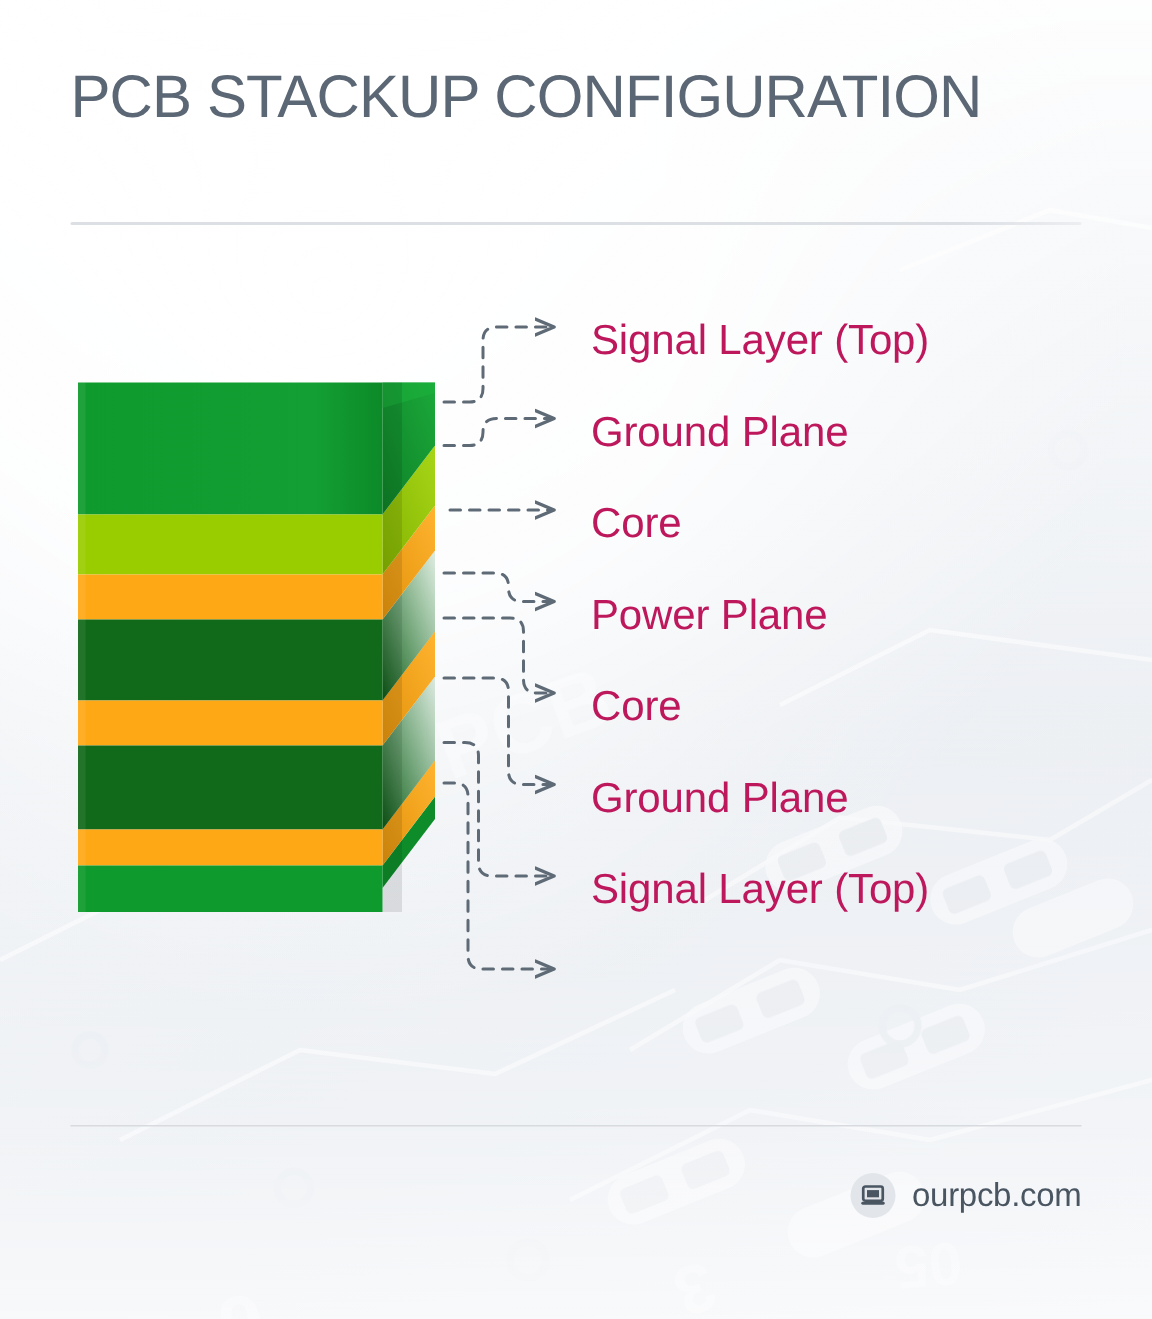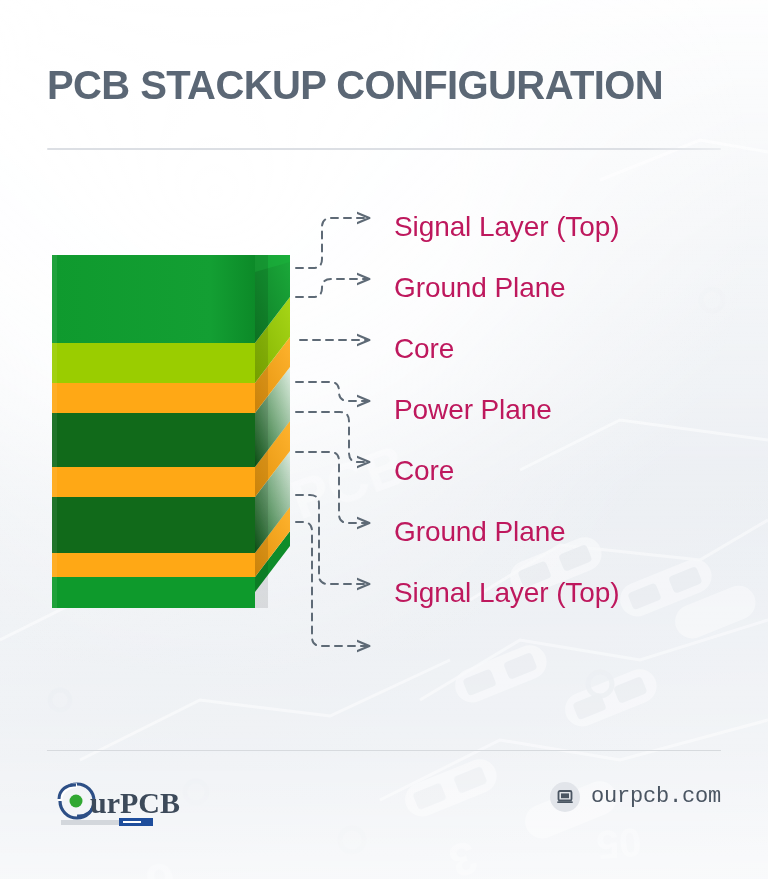--- a/index.html
+++ b/index.html
@@ -48,26 +48,25 @@
   .eyebrow {
     font-size: 21px;
     font-weight: bold;
     letter-spacing: 0.5px;
     color: #17a93c;
     line-height: 1;
     margin-bottom: 9px;
   }
   .title {
     font-size: 40px;
-    font-weight: bold;
+    font-weight: normal;
     letter-spacing: -0.6px;
     color: #5b6775;
     line-height: 1.04;
     white-space: nowrap;
-    margin-top: 20px;
   }
   .header-rule {
     position: absolute;
     left: 47px;
     top: 148px;
     width: 674px;
     height: 2px;
     background: linear-gradient(90deg, #dcdfe4 0%, #dcdfe4 88%, #eceef1 100%);
     border-radius: 1px;
   }
@@ -137,21 +136,20 @@
     align-items: flex-start;
   }
   .logo svg { display: block; }
   .site {
     position: absolute;
     right: 0;
     top: 6px;
     display: flex;
     align-items: center;
     gap: 11px;
-    font-family: Liberation Mono, monospace;
   }
   .site-icon {
     width: 30px;
     height: 30px;
     border-radius: 50%;
     background: #e2e5ea;
     display: flex;
     align-items: center;
     justify-content: center;
     flex: 0 0 auto;
@@ -370,38 +368,20 @@
       <span class="label-text">Ground Plane</span>
     </div>
     <div class="label-row">
       <span class="label-text">Signal Layer (Top)</span>
     </div>
   </div>
 
   <div class="footer-rule"></div>
   <div class="footer">
 
-    <div class="logo">
-      <svg width="150" height="52" viewBox="0 0 150 52">
-
-        <g>
-          <path d="M30 8 A17 17 0 1 0 30 42 A17 17 0 1 0 30 8 Z" fill="none" stroke="#2d4f86" stroke-width="3.2"></path>
-          <path d="M30 9.5 C20 9.5 13 16 13 25" fill="none" stroke="#ffffff" stroke-width="4.5"></path>
-          <path d="M12 23 C12 14 20 8 29 9" fill="none" stroke="#2d4f86" stroke-width="3"></path>
-          <path d="M47 26 C47 35 39 41 30 40" fill="none" stroke="#2d4f86" stroke-width="3"></path>
-          <circle cx="29" cy="25" r="6.5" fill="#31a832"></circle>
-        </g>
-
-        <text x="43" y="37" font-family="Liberation Serif, serif" font-size="30" font-weight="bold" fill="#3d4a5a">urPCB</text>
-
-        <rect x="14" y="44" width="58" height="5" fill="#d3d7dc"></rect>
-        <rect x="72" y="42" width="34" height="8" fill="#1f4e9c"></rect>
-        <rect x="76" y="45" width="18" height="2" fill="#ffffff"></rect>
-      </svg>
-    </div>
 
     <div class="site">
       <span class="site-icon">
         <svg width="18" height="18" viewBox="0 0 18 18">
           <rect x="2.5" y="3" width="13" height="9.5" rx="1.4" fill="none" stroke="#4a5562" stroke-width="1.8"></rect>
           <rect x="5" y="5.4" width="8" height="4.8" fill="#4a5562"></rect>
           <rect x="1.2" y="13.2" width="15.6" height="1.9" rx="0.9" fill="#4a5562"></rect>
         </svg>
       </span>
       <span class="site-text">ourpcb.com</span>

